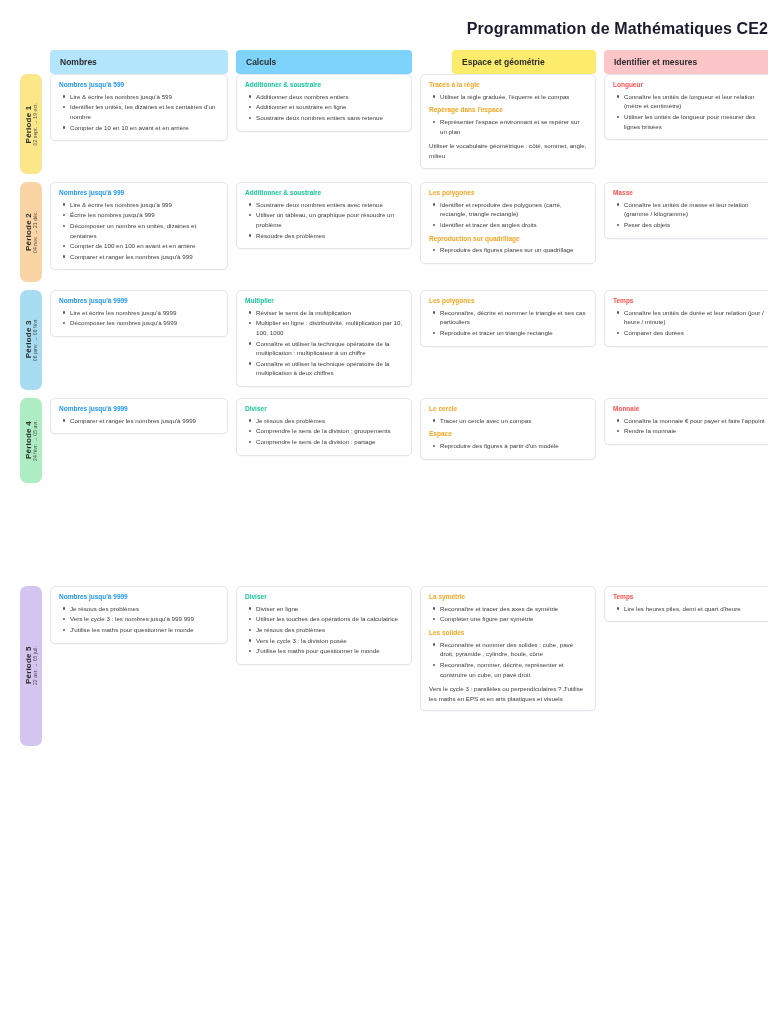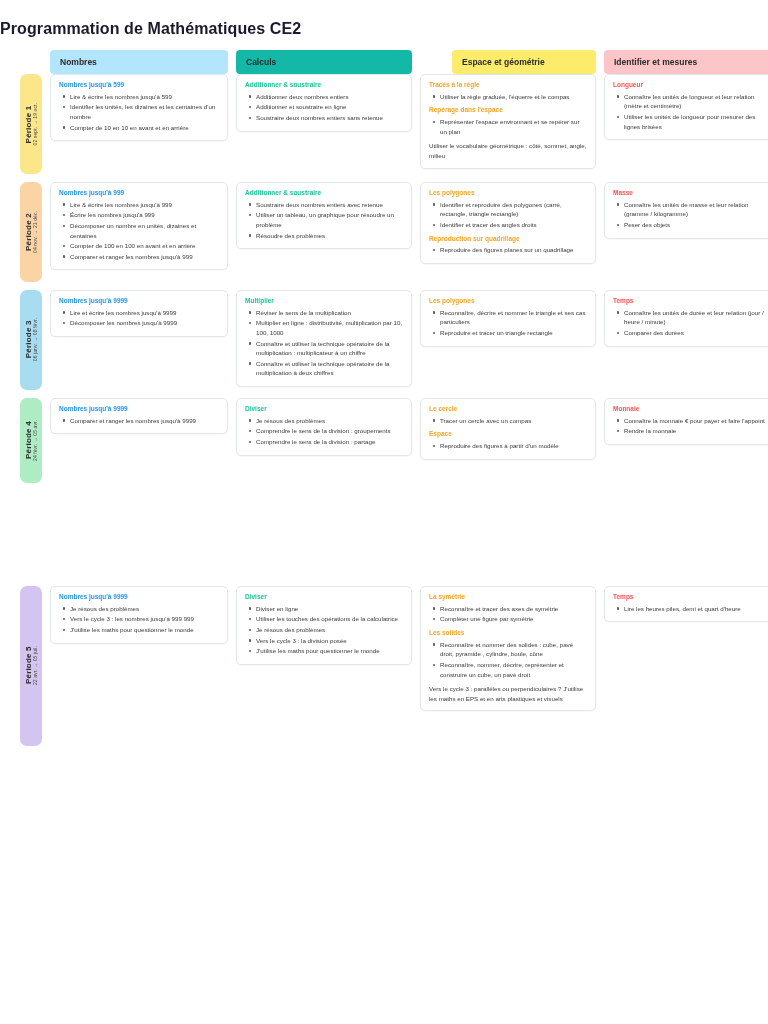--- a/index.html
+++ b/index.html
@@ -3,21 +3,21 @@
 <meta charset="utf-8">
 <style>
   html,body{margin:0;padding:0;}
   body{
     width:768px;min-height:1024px;background:#ffffff;
     font-family:"Liberation Sans","DejaVu Sans",sans-serif;
     color:#3c3c3c;-webkit-font-smoothing:antialiased;
   }
   .page{position:relative;width:768px;min-height:1024px;box-sizing:border-box;padding:0;}
   .doc-title{
-    text-align:left;font-size:16px;font-weight:bold;color:#1a1a2e;
+    text-align:right;font-size:16px;font-weight:bold;color:#1a1a2e;
     letter-spacing:.1px;padding:20px 0 12px 0;margin:0;
   }
   
   .grid{
     display:grid;
     grid-template-columns:22px 178px 176px 176px 176px;
     column-gap:8px;
     padding:0 20px 0 20px;
     box-sizing:border-box;
   }
@@ -81,21 +81,21 @@
 <div class="page">
 
   <h1 class="doc-title">Programmation de Mathématiques CE2</h1>
 
   <div class="grid">
 
     <div class="spacer"></div>
     <div class="col-head" style="background: rgb(179, 229, 252);">
       <span>Nombres</span>
     </div>
-    <div class="col-head" style="background: #14b8a6;">
+    <div class="col-head" style="background: #7dd3fc;">
       <span>Calculs</span>
     </div>
     <div class="col-head" style="background: rgb(253, 236, 107); margin-left: 32px;">
       <span>Espace et géométrie</span>
     </div>
     <div class="col-head" style="background: rgb(252, 197, 200);">
       <span>Identifier et mesures</span>
     </div>
 
   <div class="rail" style="background: rgb(251, 231, 138); min-height: 100px; margin-bottom: 8px;">

